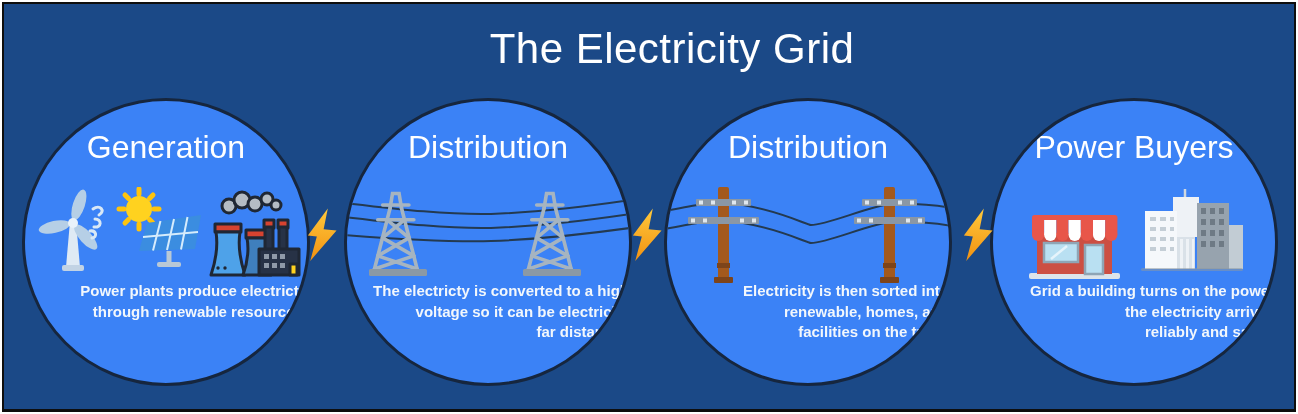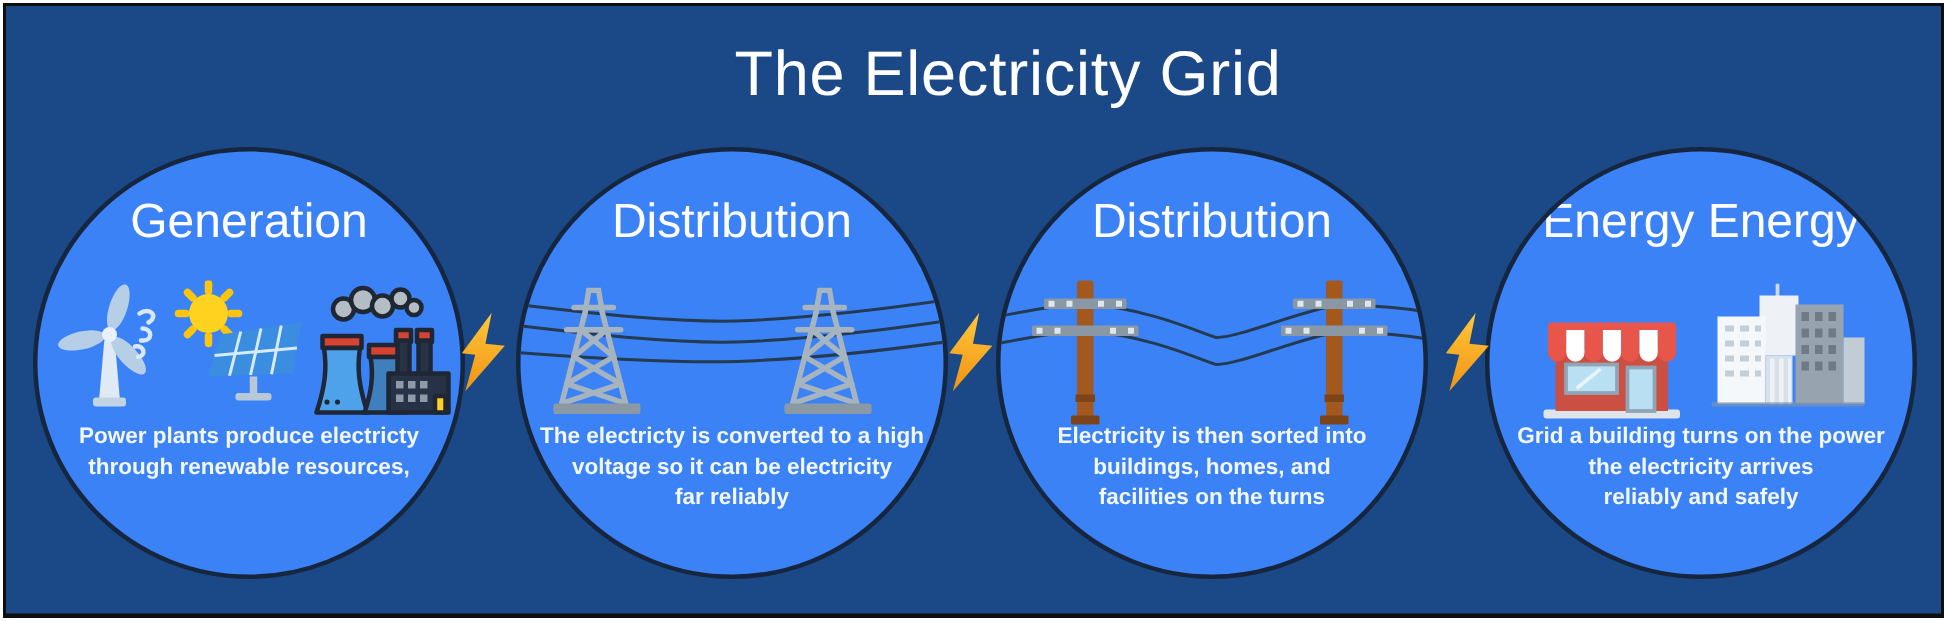--- a/index.html
+++ b/index.html
@@ -26,21 +26,21 @@
     background:#3b82f6;border:3px solid #16263e;
     overflow:hidden;text-align:center;color:#fff;
   }
   .circle-title{
     margin-top:28px;font-size:32px;font-weight:400;color:#fff;
   }
   .icon-area{position:absolute;top:84px;left:0;width:100%;height:110px;}
   .abs{position:absolute;}
   .body-text{
     position:absolute;top:180px;left:0;width:100%;
-    font-size:15px;font-weight:600;line-height:1.38;color:#f2f7fc;
+    font-size:15px;font-weight:600;line-height:1.38;color:#f2f7fc;text-align:right;
   }
   .bolt{position:absolute;top:204px;width:34px;height:54px;z-index:5;}
 </style>
 </head>
 <body>
 
 <div class="frame">
 
   <div class="header">
     <div class="main-title">The Electricity Grid</div>
@@ -162,21 +162,21 @@
         <path d="M18,40 L62,40"></path>
         <path d="M29.4,40 L56.2,62 M50.6,40 L23.8,62"></path>
         <path d="M23.8,62 L61.9,84 M56.2,62 L18.1,84"></path>
         <path d="M18.1,84 L66,100 M61.9,84 L14,100"></path>
       </g>
       <rect x="176" y="90" width="58" height="7" rx="1.5" fill="#8b99a5"></rect>
     </svg>
     <div class="body-text">
       <div>The electricty is converted to a high</div>
       <div>voltage so it can be electricity</div>
-      <div>far reliably</div>
+      <div>far distances</div>
     </div>
   </div>
 
   <svg class="bolt" style="left:626px" viewBox="0 0 30 54">
     <defs>
         <linearGradient id="bg2" x1="0" y1="0" x2="0" y2="1">
       <stop offset="0" stop-color="#ffc93c"></stop>
           <stop offset="1" stop-color="#f29111"></stop>
     </linearGradient>
       </defs>
@@ -222,37 +222,37 @@
             <rect x="39" y="13.5" width="4" height="4"></rect>
           <rect x="-14" y="31.5" width="4" height="4"></rect>
             <rect x="-2" y="31.5" width="4" height="4"></rect>
           <rect x="35" y="31.5" width="4" height="4"></rect>
             <rect x="47" y="31.5" width="4" height="4"></rect>
         </g>
       </g>
     </svg>
     <div class="body-text">
       <div>Electricity is then sorted into</div>
-      <div>buildings, homes, and</div>
+      <div>renewable, homes, and</div>
       <div>facilities on the turns</div>
     </div>
   </div>
 
   <svg class="bolt" style="left:957px" viewBox="0 0 30 54">
     <defs>
         <linearGradient id="bg3" x1="0" y1="0" x2="0" y2="1">
       <stop offset="0" stop-color="#ffc93c"></stop>
           <stop offset="1" stop-color="#f29111"></stop>
     </linearGradient>
       </defs>
     <polygon points="18,0 1,29 10,29 6,54 29,21 16,21" fill="url(#bg3)" transform="rotate(6 15 27)"></polygon>
   </svg>
 
   <div class="circle" style="left:986px">
-    <div class="circle-title">Energy Energy</div>
+    <div class="circle-title">Power Buyers</div>
     <div class="icon-area">
 
       <svg class="abs" style="left:34px;top:18px" width="95" height="78" viewBox="0 0 95 78">
         <rect x="2" y="70" width="91" height="6" rx="2" fill="#dde4ea"></rect>
         <rect x="10" y="30" width="75" height="41" fill="#cc4f43"></rect>
         <rect x="17" y="40" width="34" height="19" fill="#b9e0f2" stroke="#8fa5b5" stroke-width="2.5"></rect>
         <line x1="24" y1="56" x2="40" y2="43" stroke="#e6f4fb" stroke-width="2.5"></line>
         <rect x="58" y="42" width="18" height="29" fill="#b9e0f2" stroke="#8fa5b5" stroke-width="2.5"></rect>
         <g>
           <rect x="5" y="15" width="12.2" height="17" fill="#e8564a"></rect>

